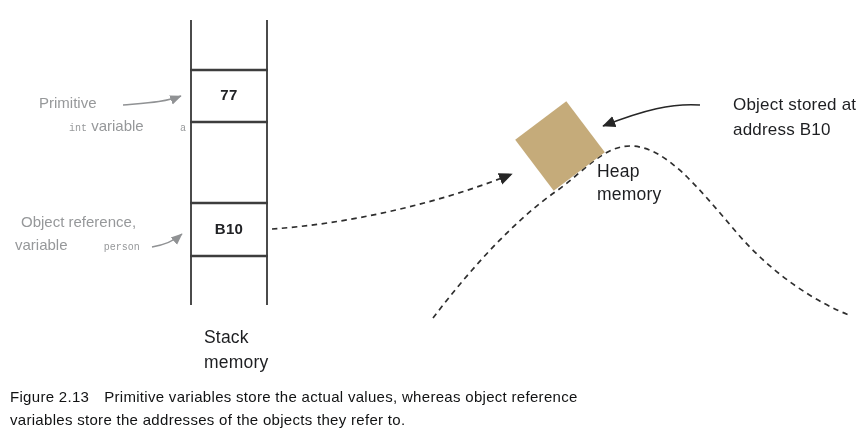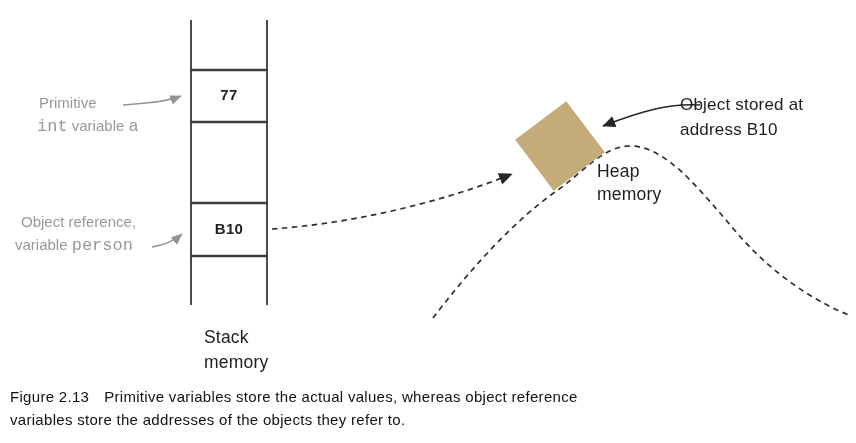--- a/index.html
+++ b/index.html
@@ -3,21 +3,21 @@
 <meta charset="utf-8">
 <style>
   html,body{margin:0;padding:0;background:#ffffff;}
   .stage{
     position:relative;width:856px;height:443px;background:#ffffff;
     font-family:"Liberation Sans",sans-serif;overflow:hidden;padding-left:23px;
   }
   .stage svg{position:absolute;left:0;top:0;}
   .txt{position:absolute;white-space:nowrap;}
   .gray{color:#96989a;font-size:15px;line-height:22px;}
-  .mono{font-family:"Liberation Mono","DejaVu Sans Mono",monospace;font-size:17px;}
+  .mono{font-family:"Liberation Mono","DejaVu Sans Mono",monospace;font-size:10px;margin-left:32px;}
   .cellval{
     width:76px;text-align:center;font-weight:bold;font-size:15px;color:#212225;
     letter-spacing:.3px;
   }
   .memlabel{color:#1d1e21;font-size:17.5px;line-height:25px;letter-spacing:.2px;}
   .memlabel span{display:block;}
   .annot{color:#1d1e21;font-size:17px;line-height:25px;letter-spacing:.2px;}
   .annot span{display:block;}
   .caption{
     position:absolute;left:10px;top:385px;width:800px;
@@ -85,21 +85,21 @@
   <div class="txt memlabel" style="left:197px;top:325px;margin-left:7px;">
     <span>Stack</span>
     <span>memory</span>
   </div>
 
   <div class="txt memlabel" style="left:597px;top:160px;line-height:23px;">
     <span>Heap</span>
     <span>memory</span>
   </div>
 
-  <div class="txt annot" style="left:680px;top:92px;">
+  <div class="txt annot" style="left:733px;top:92px;">
     <span>Object stored at</span>
     <span>address B10</span>
   </div>
 
   <div class="caption">
     <span class="cap-line">
       <span class="cap-label">Figure 2.13</span><span>Primitive variables store the actual values, whereas object reference</span>
     </span>
     <span class="cap-line">variables store the addresses of the objects they refer to.</span>
   </div>

